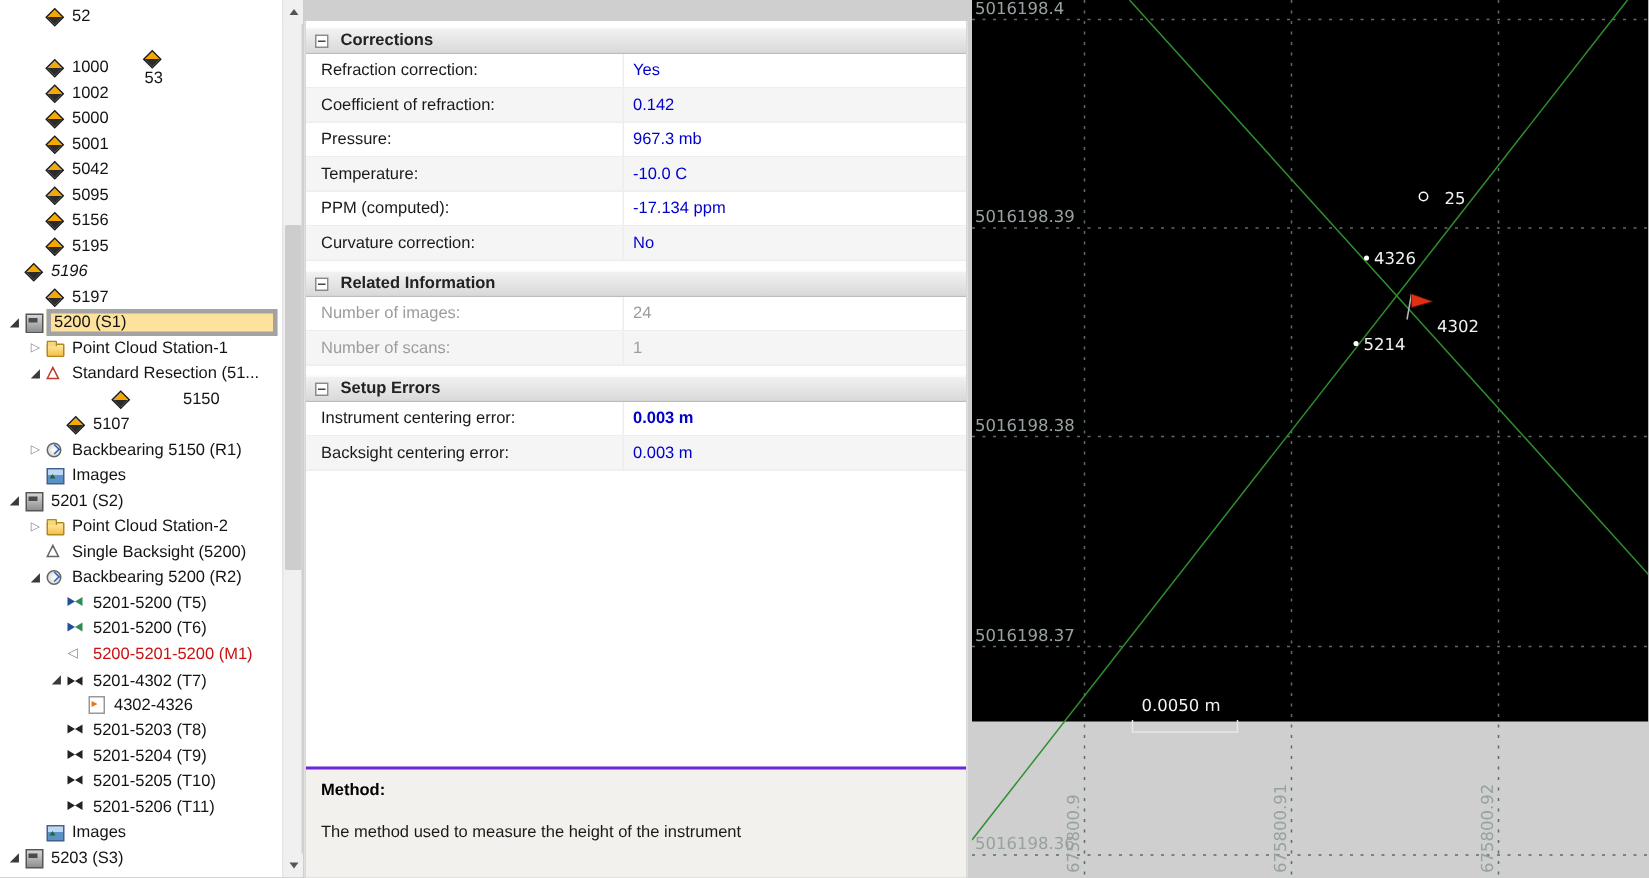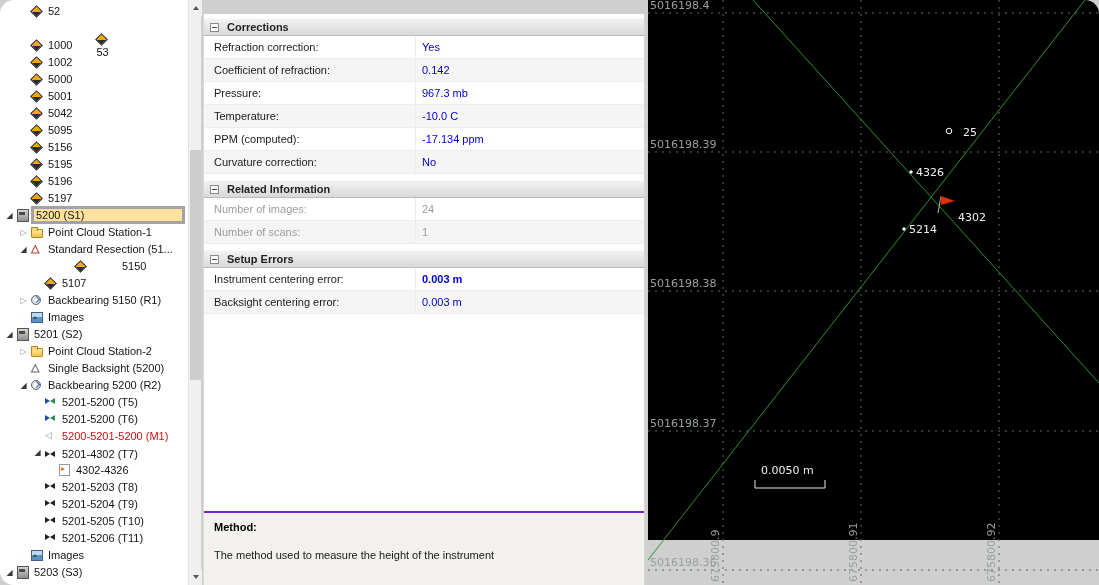--- a/index.html
+++ b/index.html
@@ -1,20 +1,20 @@
 <!DOCTYPE html>
 <html><head>
 <meta charset="utf-8">
 <style>
   * { box-sizing: border-box; margin: 0; padding: 0; }
   html,body { background:#cfcfcf; }
   .app {
     position: relative; width: 1099px; height: 585px; overflow: hidden;
     background: #cfcfcf;
-    font-family: "Liberation Sans", sans-serif; font-size: 11px; color: #141414; border-radius: 14px;
+    font-family: "Liberation Sans", sans-serif; font-size: 11px; color: #141414;
   }
 
   
   .tree-panel {
     position: absolute; left: 0; top: 0; width: 188px; height: 585px;
     background: #ffffff; overflow: hidden; padding-top: 2px;
   }
   .tree-row { height: 17px; display: flex; align-items: center; white-space: nowrap; }
   .arrow { width: 13px; flex: 0 0 13px; text-align: center; line-height: 17px; }
   .arrow.col::before { content: "▷"; color: #8a8a8a; font-size: 8px; }
@@ -84,21 +84,21 @@
   .pvalue { flex:1; padding-left:6px; display:flex; align-items:center; color:#0000cc; }
   .prow.muted .plabel, .prow.muted .pvalue { color:#9c9c9c; }
   .prow.boldval .pvalue { font-weight:bold; }
 
   .help { position:absolute; left:0; right:0; bottom:0; height:88px; background:#f2f1ed;
     border-top:2px solid #6d28d9; padding:8px 10px; }
   .help-title { font-weight:bold; margin-bottom:16px; color:#000; }
   .help-text { color:#1a1a1a; }
 
   
-  .map { position:absolute; left:648px; top:0; width:451px; height:540px; background:#000; }
+  .map { position:absolute; left:648px; top:0; width:451px; height:481px; background:#000; }
   .map svg { display:block; }
   .map text { font-family:"DejaVu Sans", sans-serif; }
 </style>
 </head>
 <body>
 
 <div class="app">
 
   <div class="tree-panel">
     <div class="tree-list">
@@ -145,21 +145,21 @@
         <div class="tree-row" style="padding-left: 17px;">
           <span class="arrow none"></span>
           <span class="ticon point"></span>
           <span class="tlabel">5156</span>
         </div>
         <div class="tree-row" style="padding-left: 17px;">
           <span class="arrow none"></span>
           <span class="ticon point"></span>
           <span class="tlabel">5195</span>
         </div>
-        <div class="tree-row" style="padding-left: 17px;">
+        <div class="tree-row" style="padding-left: 3px; font-style: italic;">
           <span class="arrow none"></span>
           <span class="ticon point"></span>
           <span class="tlabel">5196</span>
         </div>
         <div class="tree-row" style="padding-left: 17px;">
           <span class="arrow none"></span>
           <span class="ticon point"></span>
           <span class="tlabel">5197</span>
         </div>
         <div class="tree-row sel" style="padding-left: 3px;">

